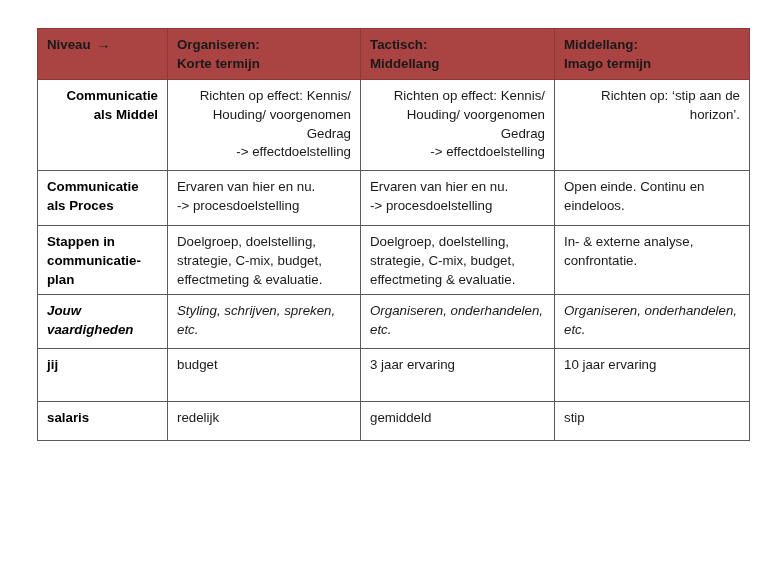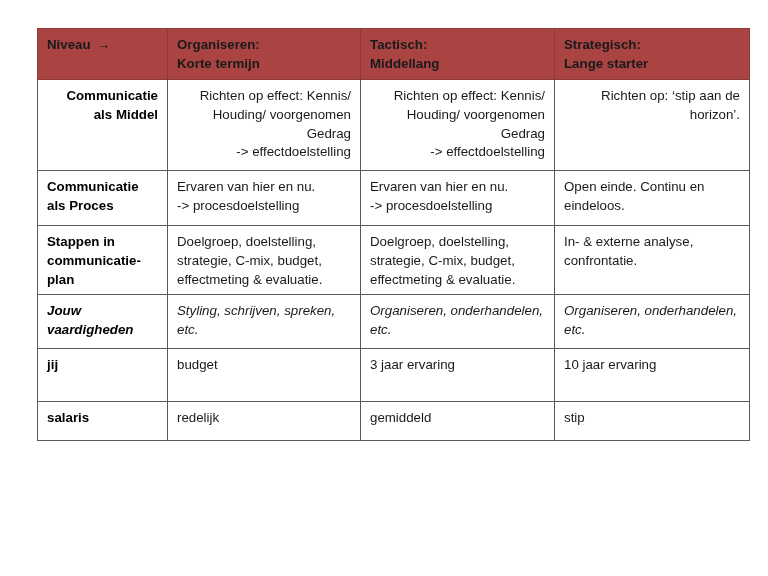--- a/index.html
+++ b/index.html
@@ -108,22 +108,22 @@
         </td>
         <td class="header-cell">
           <span class="h-title">Organiseren:</span>
           <span class="h-sub">Korte termijn</span>
         </td>
         <td class="header-cell">
           <span class="h-title">Tactisch:</span>
           <span class="h-sub">Middellang</span>
         </td>
         <td class="header-cell">
-          <span class="h-title">Strategisch:</span>
-          <span class="h-sub">Lange starter</span>
+          <span class="h-title">Middellang:</span>
+          <span class="h-sub">Imago termijn</span>
         </td>
       </tr>
     </thead>
     <tbody>
 
 
       <tr class="r-middel">
         <td>
             <span class="row-label cell-text">Communicatie als Middel</span>
           </td>

